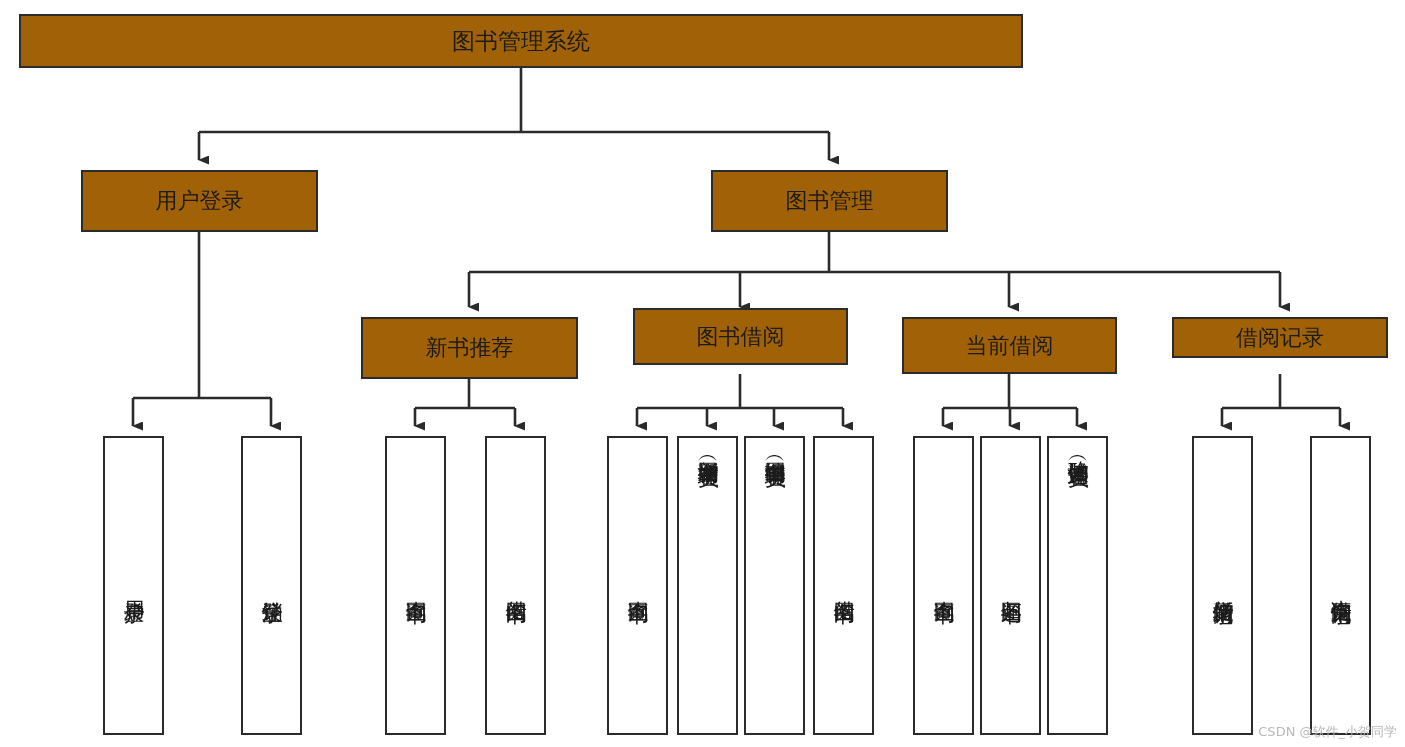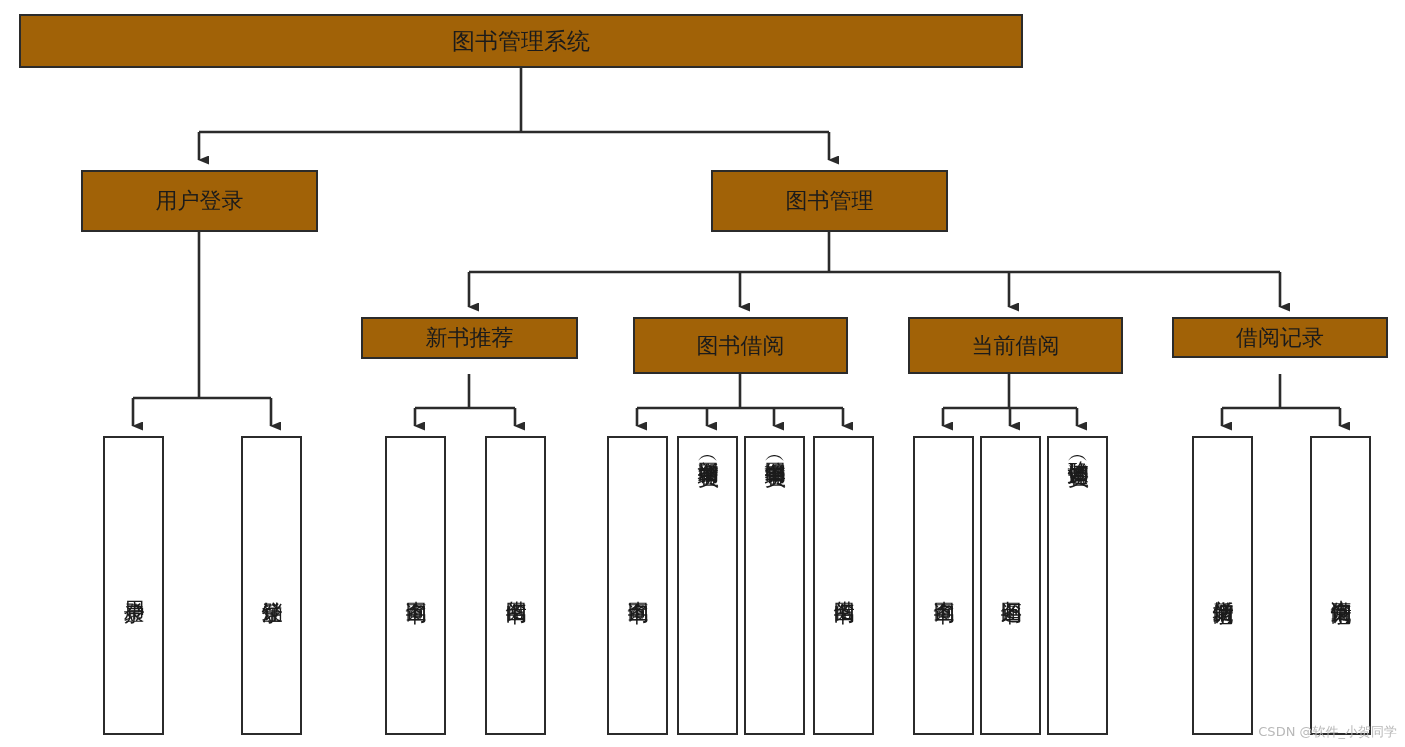--- a/index.html
+++ b/index.html
@@ -113,23 +113,23 @@
       <path d="M1222,408 L1222,426" marker-end="url(#arrow)"></path>
       <path d="M1340,408 L1340,426" marker-end="url(#arrow)"></path>
     </g>
   </svg>
 
   <div class="node root" style="left:19px;top:14px;width:1004px;height:54px;">图书管理系统</div>
 
   <div class="node lvl2" style="left:81px;top:170px;width:237px;height:62px;">用户登录</div>
   <div class="node lvl2" style="left:711px;top:170px;width:237px;height:62px;">图书管理</div>
 
-  <div class="node lvl3" style="left:361px;top:317px;width:217px;height:42px;">新书推荐</div>
-  <div class="node lvl3" style="left:633px;top:317px;width:215px;height:57px;">图书借阅</div>
-  <div class="node lvl3" style="left:902px;top:317px;width:215px;height:57px;margin-left:6px;">当前借阅</div>
+  <div class="node lvl3" style="left:361px;top:317px;width:217px;height:62px;">新书推荐</div>
+  <div class="node lvl3" style="left:633px;top:308px;width:215px;height:57px;">图书借阅</div>
+  <div class="node lvl3" style="left:902px;top:317px;width:215px;height:57px;">当前借阅</div>
   <div class="node lvl3" style="left:1172px;top:317px;width:216px;height:41px;">借阅记录</div>
 
   <div class="leaf" style="left:103px;top:436px;width:61px;height:299px;">
     <span class="vtext">用户登录</span>
   </div>
   <div class="leaf" style="left:241px;top:436px;width:61px;height:299px;">
     <span class="vtext">注销登录</span>
   </div>
 
   <div class="leaf" style="left:385px;top:436px;width:61px;height:299px;">

